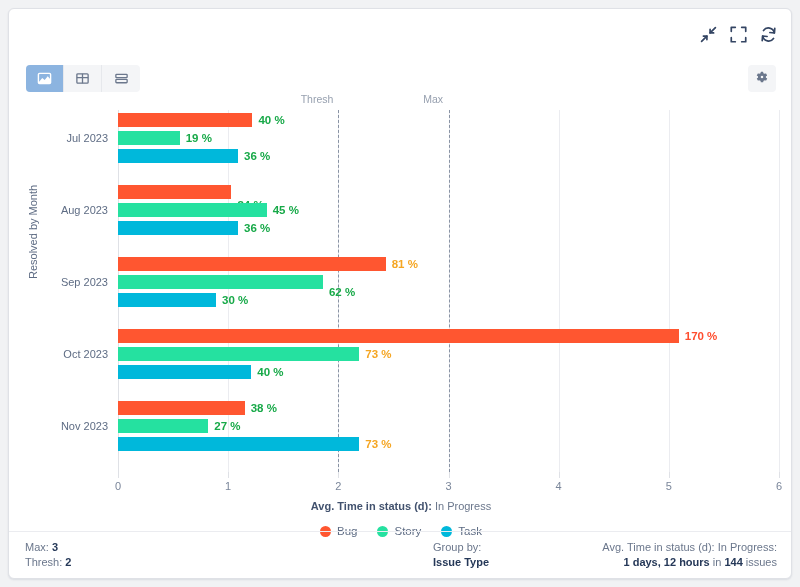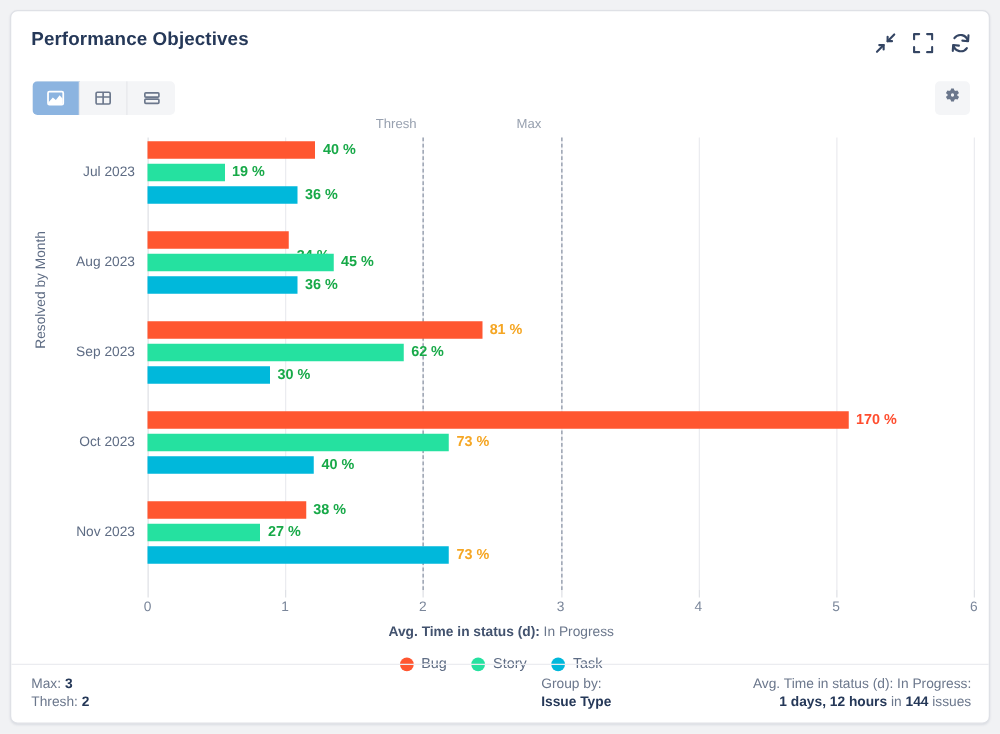--- a/index.html
+++ b/index.html
@@ -136,21 +136,20 @@
   .f-mid  { position: absolute; left: 424px; top: 8px; line-height: 15px; }
   .f-right{ position: absolute; right: 16px; top: 8px; line-height: 15px; text-align: right; }
   .footer b { color: #253858; }
 </style>
 </head>
 <body>
 
 <div class="gadget">
 
   <div class="hdr">
-    <div class="hdr-title">Performance Objectives</div>
 
     <div class="hdr-icons">
       <span class="ic" title="Collapse">
         <svg viewBox="0 0 16 16" fill="none" stroke="currentColor" stroke-width="1.6" stroke-linecap="round" stroke-linejoin="round">
           <path d="M14.5 1.5 L9.5 6.5"></path>
             <path d="M9.5 3.2 L9.5 6.5 L12.8 6.5"></path>
           <path d="M1.5 14.5 L6.5 9.5"></path>
             <path d="M6.5 12.8 L6.5 9.5 L3.2 9.5"></path>
         </svg>
       </span>
@@ -225,41 +224,41 @@
         <div class="ticklbl" style="left: 549.667px;">4</div>
         <div class="gridline" style="left: 659.833px;"></div>
         <div class="tick" style="left: 659.833px;"></div>
         <div class="ticklbl" style="left: 659.833px;">5</div>
         <div class="gridline" style="left: 770px;"></div>
         <div class="tick" style="left: 770px;"></div>
         <div class="ticklbl" style="left: 770px;">6</div>
         <div class="marker" style="left: 329.333px;"></div>
         <div class="marker-lbl" style="left: 328.333px; text-align: right;">Thresh</div>
         <div class="marker" style="left: 439.5px;"></div>
-        <div class="marker-lbl" style="left: 428px; padding-left: 12px;">Max</div>
+        <div class="marker-lbl" style="left: 438px; padding-left: 12px;">Max</div>
         <div class="xtitle"><b>Avg. Time in status (d):</b><span> In Progress</span></div>
         <div class="catlbl" style="left: 9px; top: 37px;">Jul 2023</div>
         <div class="bar" title="Jul 2023 · Bug · 1.22d (40 %)" style="left: 109px; top: 12px; width: 134.403px; background: rgb(255, 86, 48);"></div>
         <div class="barlbl" style="left: 249.403px; top: 19px; color: rgb(23, 169, 72);">40 %</div>
         <div class="bar" title="Jul 2023 · Story · 0.56d (19 %)" style="left: 109px; top: 30px; width: 61.6933px; background: rgb(37, 225, 160);"></div>
         <div class="barlbl" style="left: 176.693px; top: 37px; color: rgb(23, 169, 72);">19 %</div>
         <div class="bar" title="Jul 2023 · Task · 1.09d (36 %)" style="left: 109px; top: 48px; width: 120.082px; background: rgb(0, 184, 219);"></div>
         <div class="barlbl" style="left: 235.082px; top: 55px; color: rgb(23, 169, 72);">36 %</div>
         <div class="catlbl" style="left: 9px; top: 109px;">Aug 2023</div>
         <div class="bar" title="Aug 2023 · Bug · 1.03d (34 %)" style="left: 109px; top: 84px; width: 113.472px; background: rgb(255, 86, 48);"></div>
         <div class="barlbl" style="left: 228.472px; top: 104px; color: rgb(23, 169, 72);">34 %</div>
         <div class="bar" title="Aug 2023 · Story · 1.35d (45 %)" style="left: 109px; top: 102px; width: 148.725px; background: rgb(37, 225, 160);"></div>
         <div class="barlbl" style="left: 263.725px; top: 109px; color: rgb(23, 169, 72);">45 %</div>
         <div class="bar" title="Aug 2023 · Task · 1.09d (36 %)" style="left: 109px; top: 120px; width: 120.082px; background: rgb(0, 184, 219);"></div>
         <div class="barlbl" style="left: 235.082px; top: 127px; color: rgb(23, 169, 72);">36 %</div>
         <div class="catlbl" style="left: 9px; top: 181px;">Sep 2023</div>
         <div class="bar" title="Sep 2023 · Bug · 2.43d (81 %)" style="left: 109px; top: 156px; width: 267.705px; background: rgb(255, 86, 48);"></div>
         <div class="barlbl" style="left: 382.705px; top: 163px; color: rgb(245, 166, 35);">81 %</div>
         <div class="bar" title="Sep 2023 · Story · 1.86d (62 %)" style="left: 109px; top: 174px; width: 204.91px; background: rgb(37, 225, 160);"></div>
-        <div class="barlbl" style="left: 319.91px; top: 181px; color: rgb(23, 169, 72);">62 %</div>
+        <div class="barlbl" style="left: 319.91px; top: 191px; color: rgb(23, 169, 72);">62 %</div>
         <div class="bar" title="Sep 2023 · Task · 0.89d (30 %)" style="left: 109px; top: 192px; width: 98.0483px; background: rgb(0, 184, 219);"></div>
         <div class="barlbl" style="left: 213.048px; top: 199px; color: rgb(23, 169, 72);">30 %</div>
         <div class="catlbl" style="left: 9px; top: 253px;">Oct 2023</div>
         <div class="bar" title="Oct 2023 · Bug · 5.09d (170 %)" style="left: 109px; top: 228px; width: 560.748px; background: rgb(255, 86, 48);"></div>
         <div class="barlbl" style="left: 675.748px; top: 235px; color: rgb(255, 77, 46);">170 %</div>
         <div class="bar" title="Oct 2023 · Story · 2.19d (73 %)" style="left: 109px; top: 246px; width: 241.265px; background: rgb(37, 225, 160);"></div>
         <div class="barlbl" style="left: 356.265px; top: 253px; color: rgb(245, 166, 35);">73 %</div>
         <div class="bar" title="Oct 2023 · Task · 1.21d (40 %)" style="left: 109px; top: 264px; width: 133.302px; background: rgb(0, 184, 219);"></div>
         <div class="barlbl" style="left: 248.302px; top: 271px; color: rgb(23, 169, 72);">40 %</div>
         <div class="catlbl" style="left: 9px; top: 325px;">Nov 2023</div>

